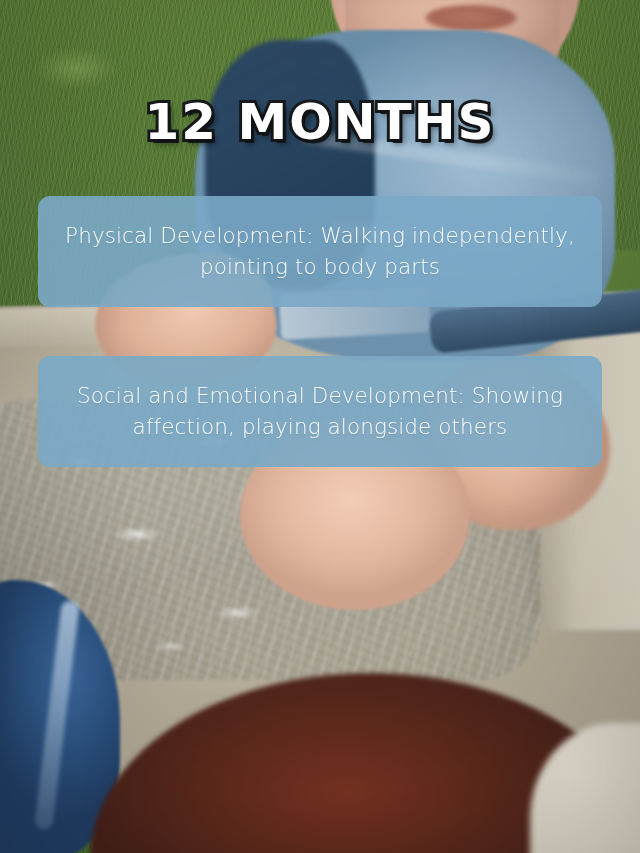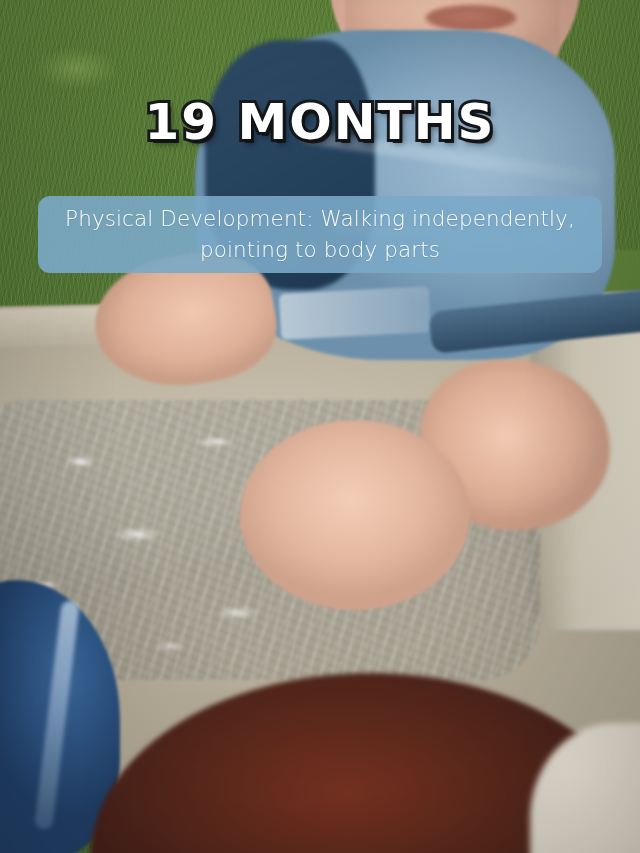--- a/index.html
+++ b/index.html
@@ -253,21 +253,21 @@
   }
   .panel {
     background:rgba(122,168,199,.90);
     border-radius:12px;
     color:#ffffff;
     text-align:center;
     font-family:"DejaVu Sans", sans-serif;
     font-weight:300;
     font-size:21.5px;
     line-height:1.42;
-    padding:8px 22px;
+    padding:25px 22px;
     letter-spacing:.1px;
     text-shadow:0 1px 1px rgba(40,70,90,.18);
   }
   .panel-1 { margin:0; }
   .panel-2 { margin-top:54px; }
   .panel-3 { margin-top:56px; }
   .panel-4 { margin-top:49px; }
 </style>
 </head>
 <body>
@@ -294,20 +294,21 @@
     <div class="baby-leg-right"></div>
     <div class="baby-knee"></div>
     <div class="blue-pail"></div>
     <div class="blue-pail-hl"></div>
     <div class="brown-blob"></div>
     <div class="beige-corner"></div>
     <div class="photo-soft"></div>
   </div>
 
   <div class="title-wrap">
-    <span class="title">19 MONTHS</span>
+    <span class="title">12 MONTHS</span>
   </div>
 
   <div class="panels">
     <div class="panel panel-1">Physical Development: Walking independently, pointing to body parts</div>
+    <div class="panel panel-4">Social and Emotional Development: Showing affection, playing alongside others</div>
   </div>
 
 </div>
 
 </body></html>

